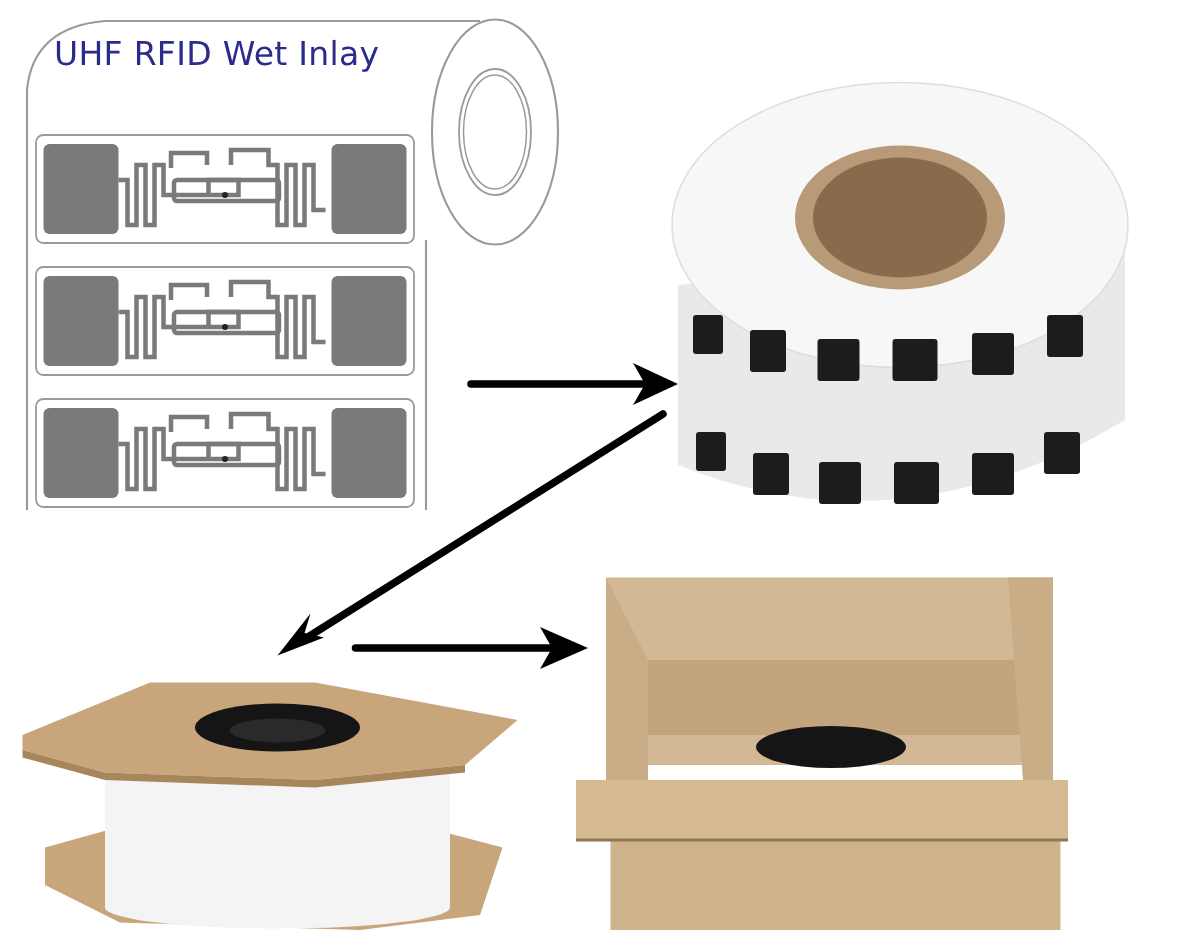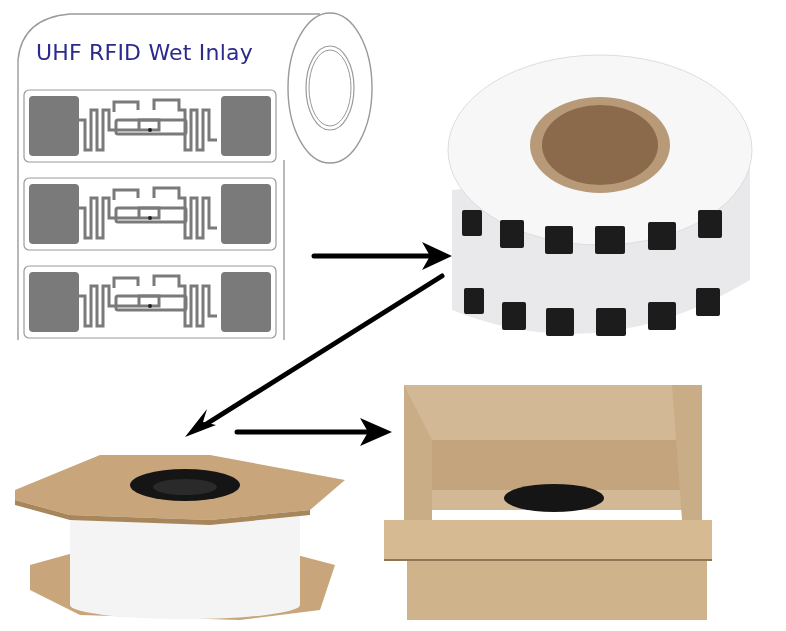--- a/index.html
+++ b/index.html
@@ -1,18 +1,18 @@
 <!DOCTYPE html>
 <html><head>
 <meta charset="utf-8">
 <style>
   html, body { margin:0; padding:0; background:#ffffff; }
   body { width:786px; height:631px; position:relative; overflow:hidden; font-family:"DejaVu Sans", sans-serif; }
   .abs { position:absolute; }
-  .title { position:absolute; left:36px; top:40px; font-family:"DejaVu Sans", sans-serif; font-size:22px; color:#2b2b8c; letter-spacing:0.2px; white-space:nowrap; }
+  .title { position:absolute; left:36px; top:24px; font-family:"DejaVu Sans", sans-serif; font-size:22px; color:#2b2b8c; letter-spacing:0.2px; white-space:nowrap; }
 </style>
 </head>
 <body>
 
 <svg class="abs" style="left:0;top:0" width="400" height="345" viewBox="0 0 400 345">
 
   <path d="M18 340 L18 60 Q22 18 70 14 L320 14" fill="none" stroke="#9a9a9a" stroke-width="1.4"></path>
   <line x1="284" y1="340" x2="284" y2="160" stroke="#9a9a9a" stroke-width="1.4"></line>
 
   <ellipse cx="330" cy="88" rx="42" ry="75" fill="#fff" stroke="#9a9a9a" stroke-width="1.4"></ellipse>

